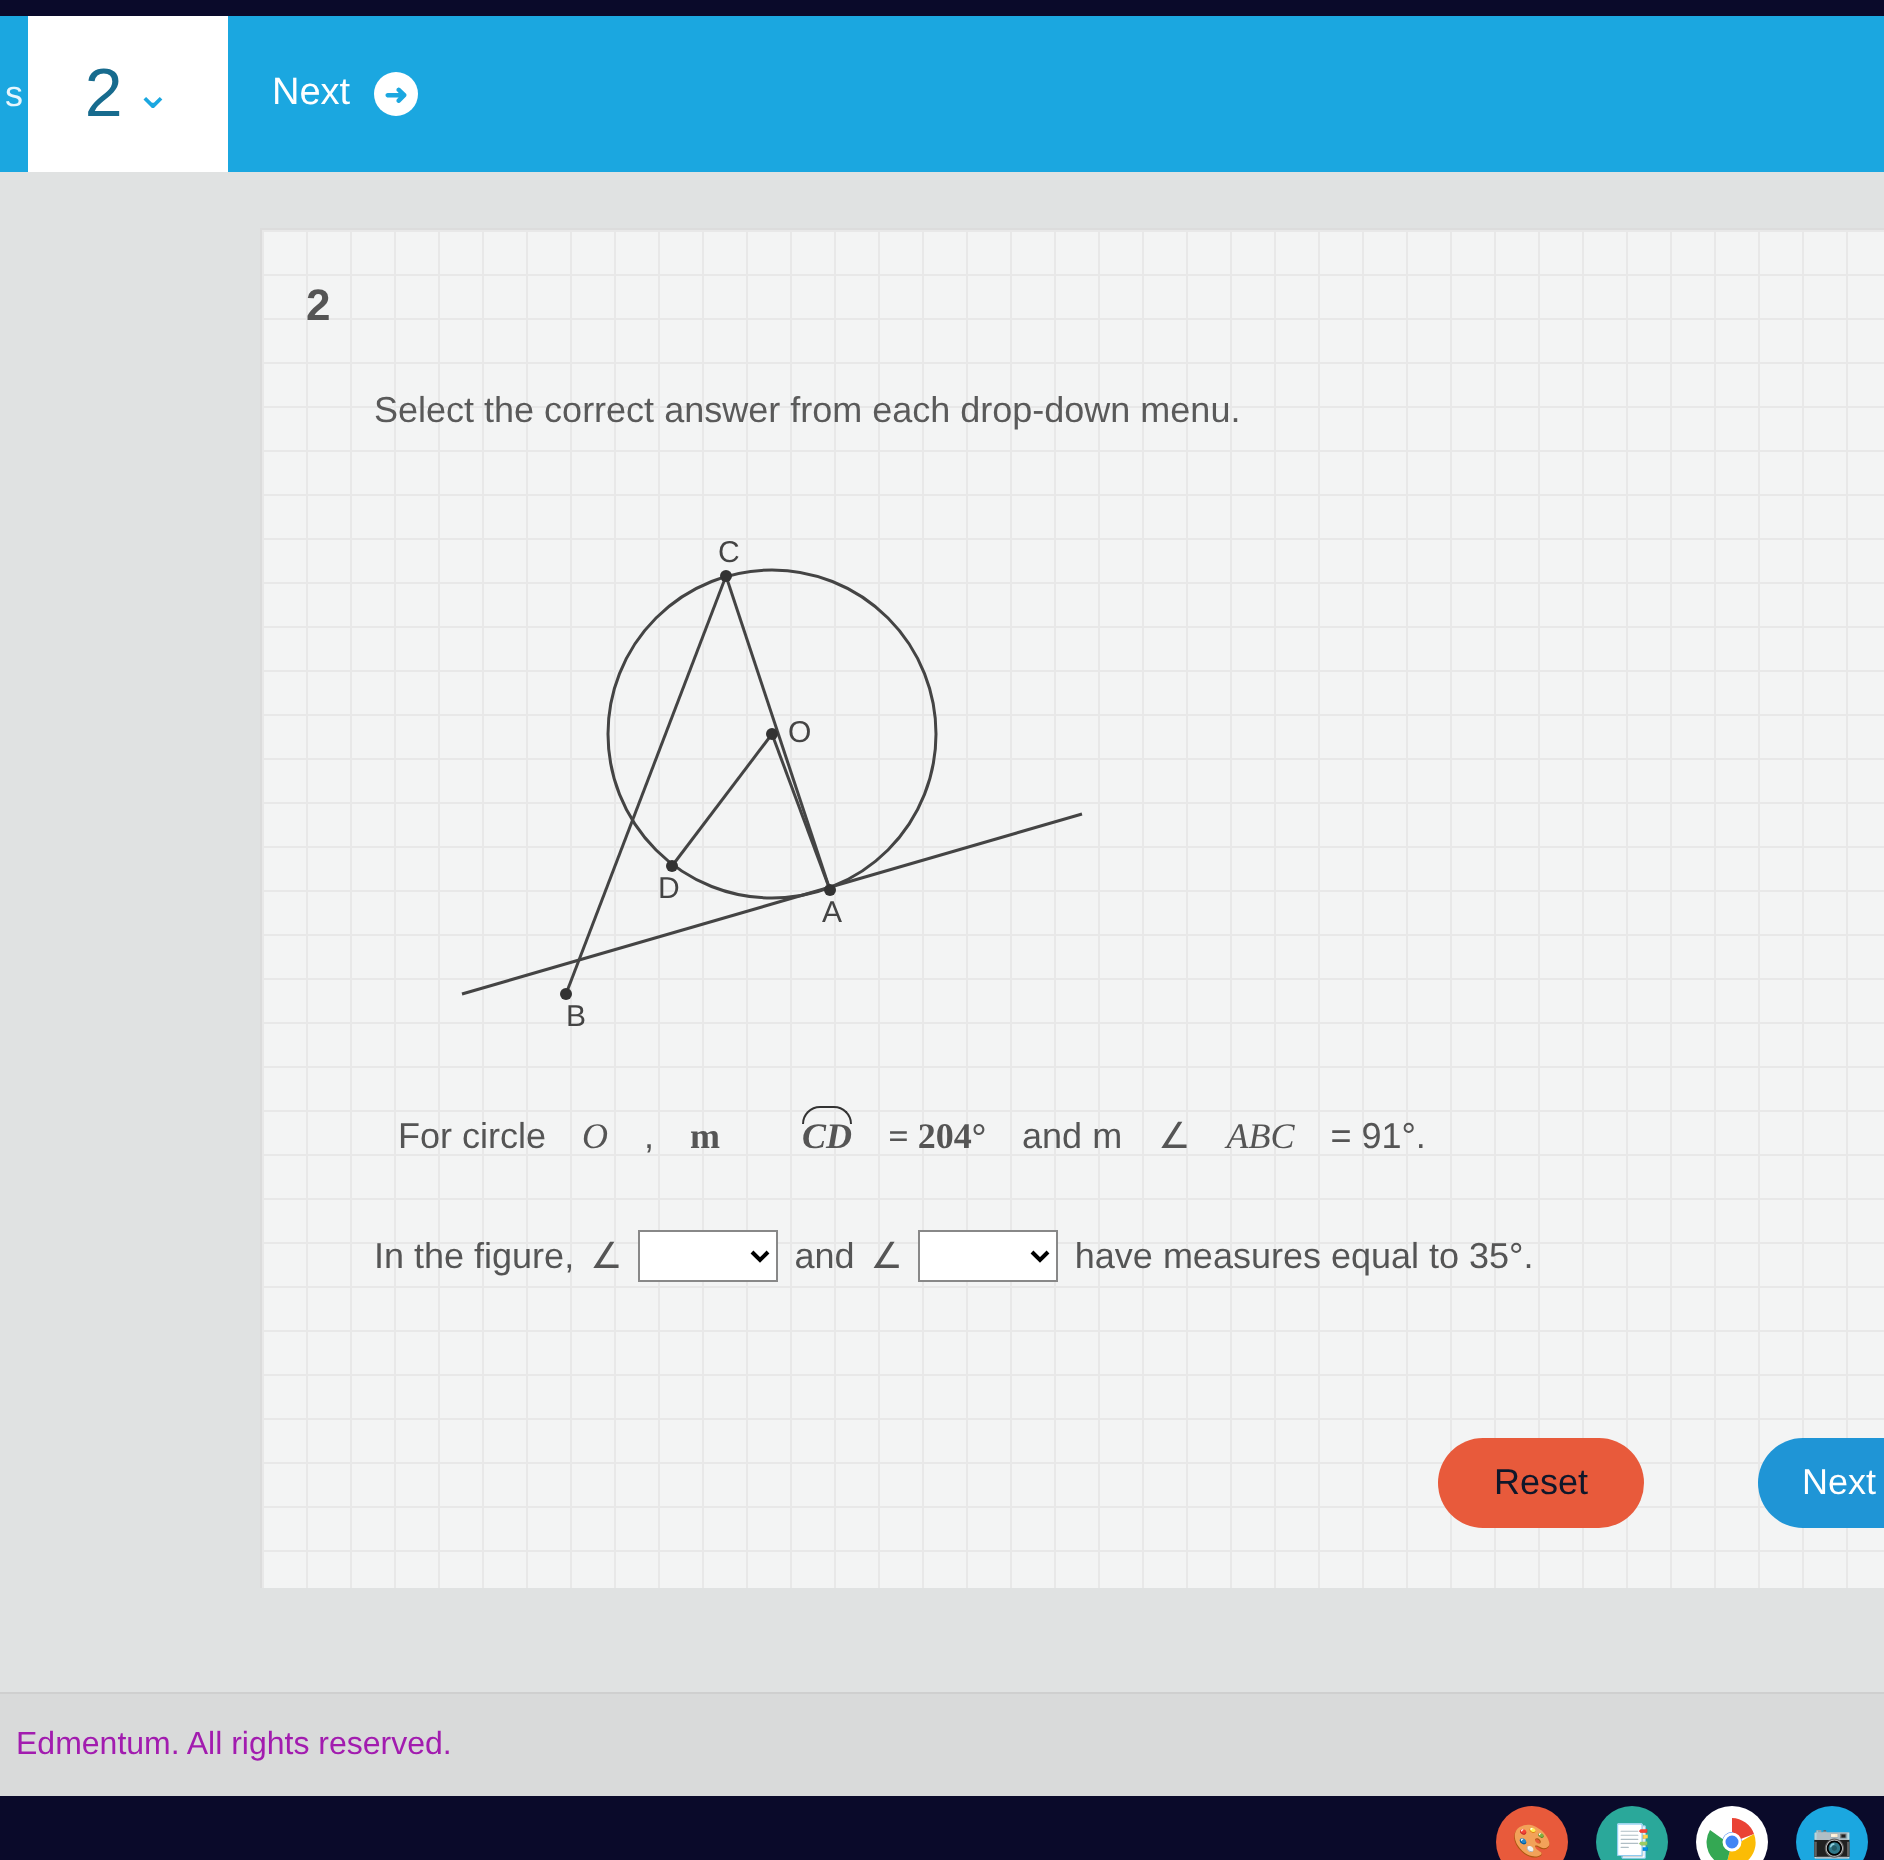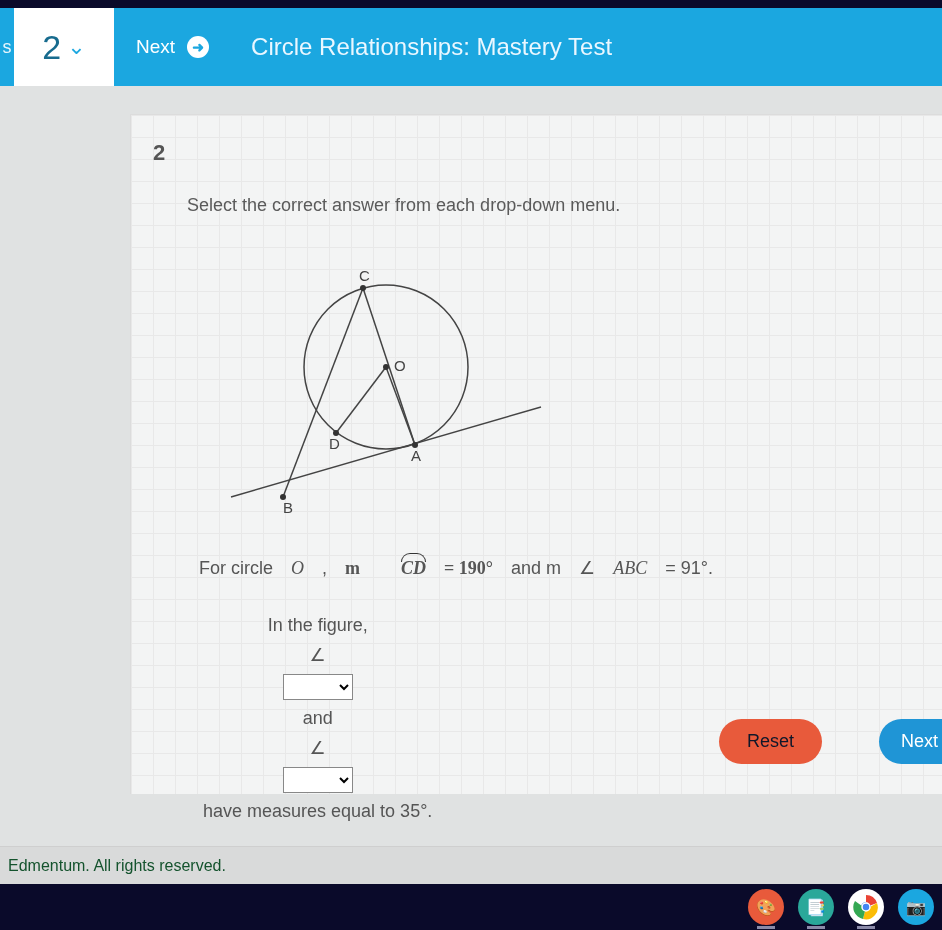--- a/index.html
+++ b/index.html
@@ -24,27 +24,27 @@
 
 .diagram { position: absolute; left: 80px; top: 132px; width: 360px; height: 270px; }
 .diagram svg { width: 100%; height: 100%; }
 
 .given-line { position: absolute; left: 68px; top: 440px; font-size: 18px; color: #555; display: flex; align-items: baseline; gap: 18px; flex-wrap: wrap; }
 .given-line .mathital { font-style: italic; font-family: 'Times New Roman', serif; }
 .given-line .bold { font-weight: bold; font-family: 'Times New Roman', serif; }
 .arc-span { position: relative; display: inline-block; padding-top: 3px; text-align: center; }
 .arc-span::before { content: ""; position: absolute; top: -2px; left: 0; right: 0; height: 8px; border: 1.5px solid #333; border-bottom: none; border-radius: 10px 10px 0 0; }
 
-.fill-line { position: absolute; left: 72px; top: 500px; font-size: 18px; color: #555; display: flex; align-items: center; gap: 8px; flex-direction: column; }
+.fill-line { position: absolute; left: 56px; top: 500px; font-size: 18px; color: #555; display: flex; align-items: center; gap: 8px; }
 .fill-line select { width: 70px; height: 26px; border: 1px solid #888; background: #fff; font-size: 14px; }
 
 .reset-btn { position: absolute; right: 120px; bottom: 30px; background: #e85a3b; color: #0f172a; border: none; border-radius: 24px; padding: 12px 28px; font-size: 18px; font-weight: 500; cursor: pointer; }
 .next-btn { position: absolute; right: -2px; bottom: 30px; background: #1f95d6; color: #fff; border: none; border-radius: 24px 0 0 24px; padding: 12px 6px 12px 22px; font-size: 18px; font-weight: 500; cursor: pointer; }
 
-.footer-strip { height: 38px; background: #d9dada; display: flex; align-items: center; padding-left: 8px; color: #14532d; font-size: 16px; border-top: 1px solid #cfcfcf; }
+.footer-strip { height: 52px; background: #d9dada; display: flex; align-items: center; padding-left: 8px; color: #a21caf; font-size: 16px; border-top: 1px solid #cfcfcf; }
 
 .taskbar { height: 46px; background: #0a0a2a; display: flex; align-items: center; justify-content: flex-end; gap: 14px; padding-right: 8px; }
 .tb-icon { width: 36px; height: 36px; border-radius: 50%; display: inline-flex; align-items: center; justify-content: center; position: relative; }
 .tb-under { width: 18px; height: 3px; background: #8a8aa8; position: absolute; bottom: -4px; left: 50%; transform: translateX(-50%); }
 
 .angle-sym { font-family: 'Times New Roman', serif; font-style: normal; }
 </style>
 </head>
 <body>
 
@@ -53,21 +53,20 @@
 <div class="blue-header">
   <div class="section-s">s</div>
   <div class="page-selector">
     <span>2</span>
     <span class="chev">⌄</span>
   </div>
   <div class="next-nav">
     <span>Next</span>
     <span class="arrow-circ">➜</span>
   </div>
-  <div class="title-text">Circle Relationships: Mastery Test</div>
 </div>
 
 <div class="content-stage">
   <div class="paper grid-bg">
     <div class="q-num">2</div>
     <div class="instr">Select the correct answer from each drop-down menu.</div>
 
     <div class="diagram">
       <svg viewBox="0 0 360 270">
         <circle cx="175" cy="120" r="82" fill="none" stroke="#444" stroke-width="1.5"></circle>
@@ -89,21 +88,21 @@
       </svg>
     </div>
 
     <div class="given-line">
       <span>For circle </span>
       <span class="mathital">O</span>
       <span>, </span>
       <span class="bold">m</span>
       <span>&nbsp;</span>
       <span class="arc-span bold mathital">CD</span>
-      <span class="bold"> = 190°</span>
+      <span class="bold"> = 204°</span>
       <span> and m</span>
       <span class="angle-sym">∠</span>
       <span class="mathital">ABC</span>
       <span> = 91°.</span>
     </div>
 
     <div class="fill-line">
       <span>In the figure, </span>
       <span class="angle-sym">∠</span>
       <select></select>

